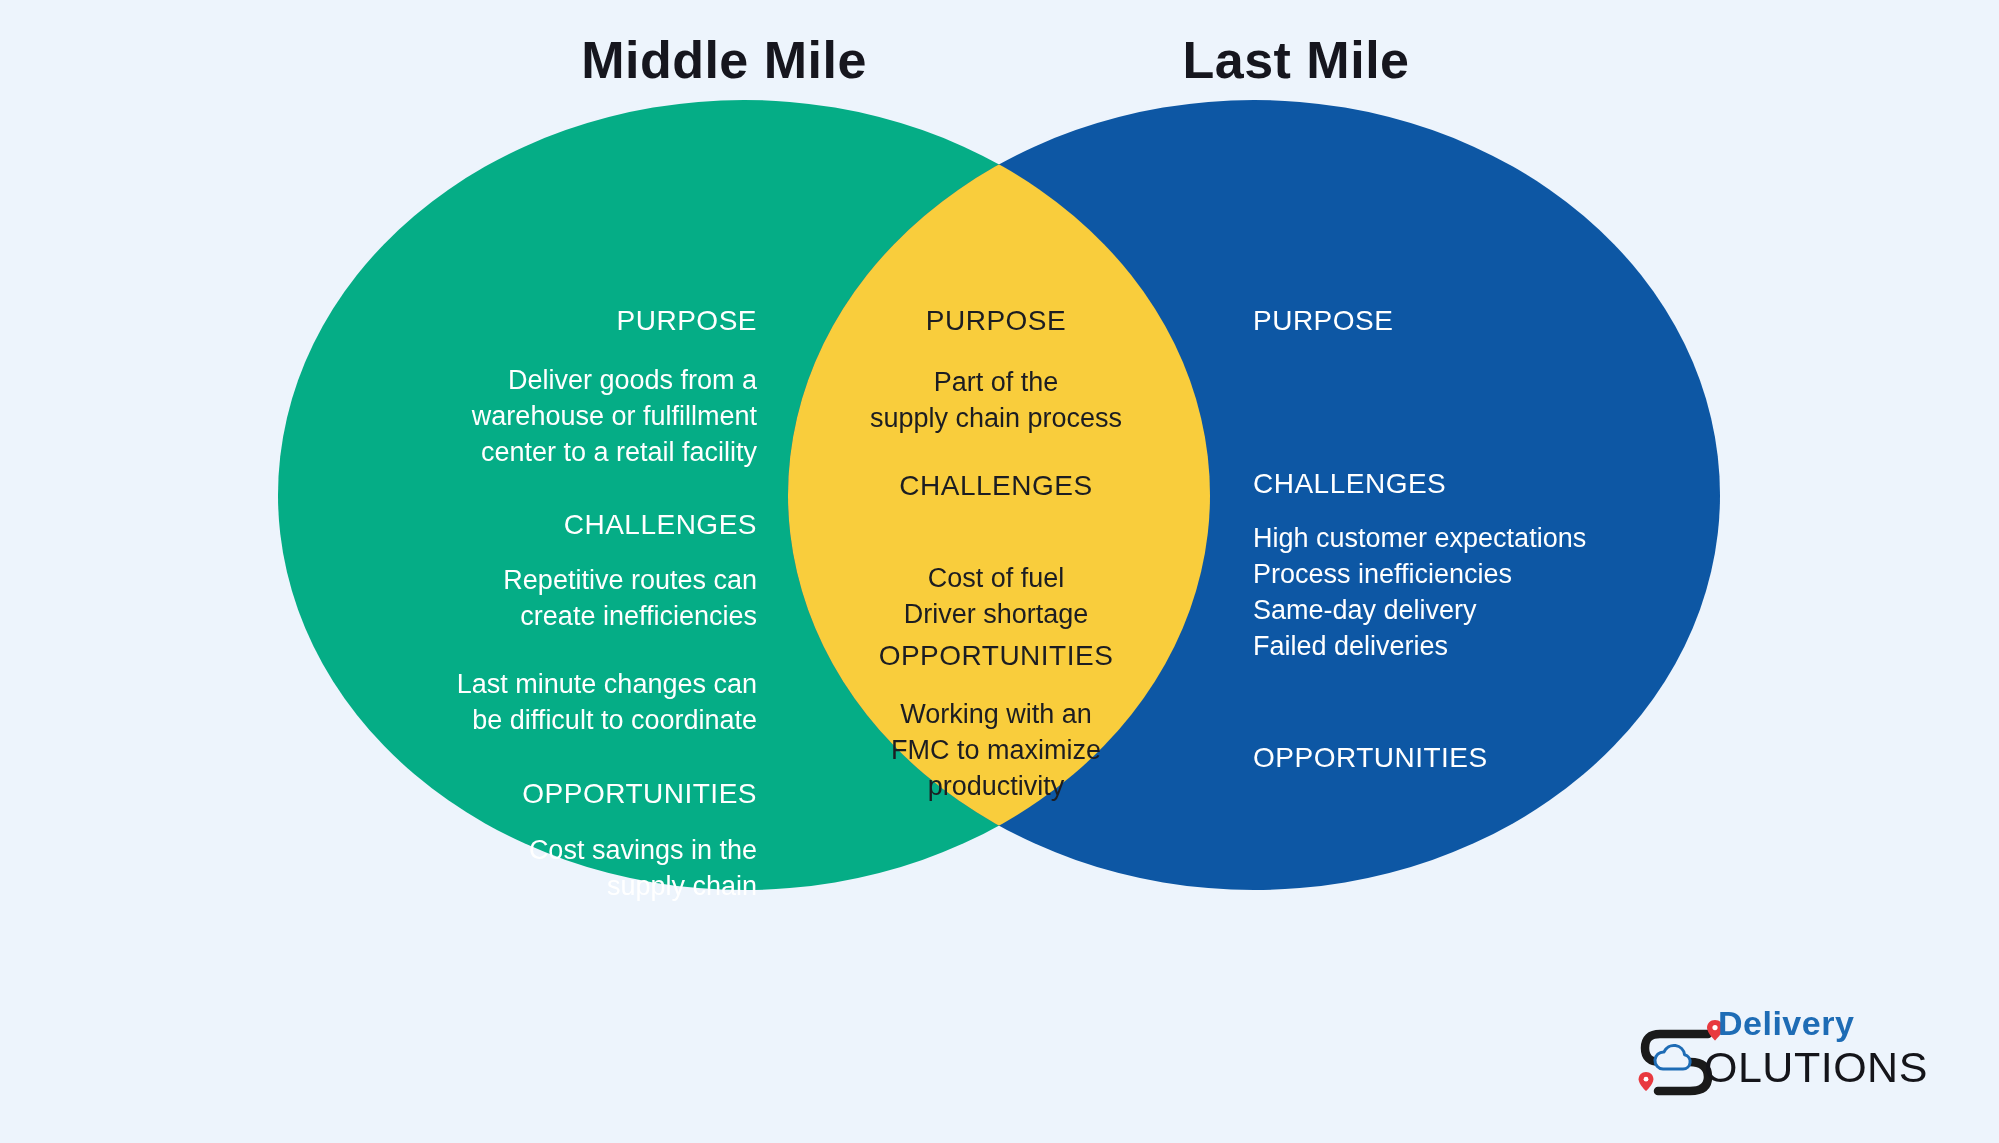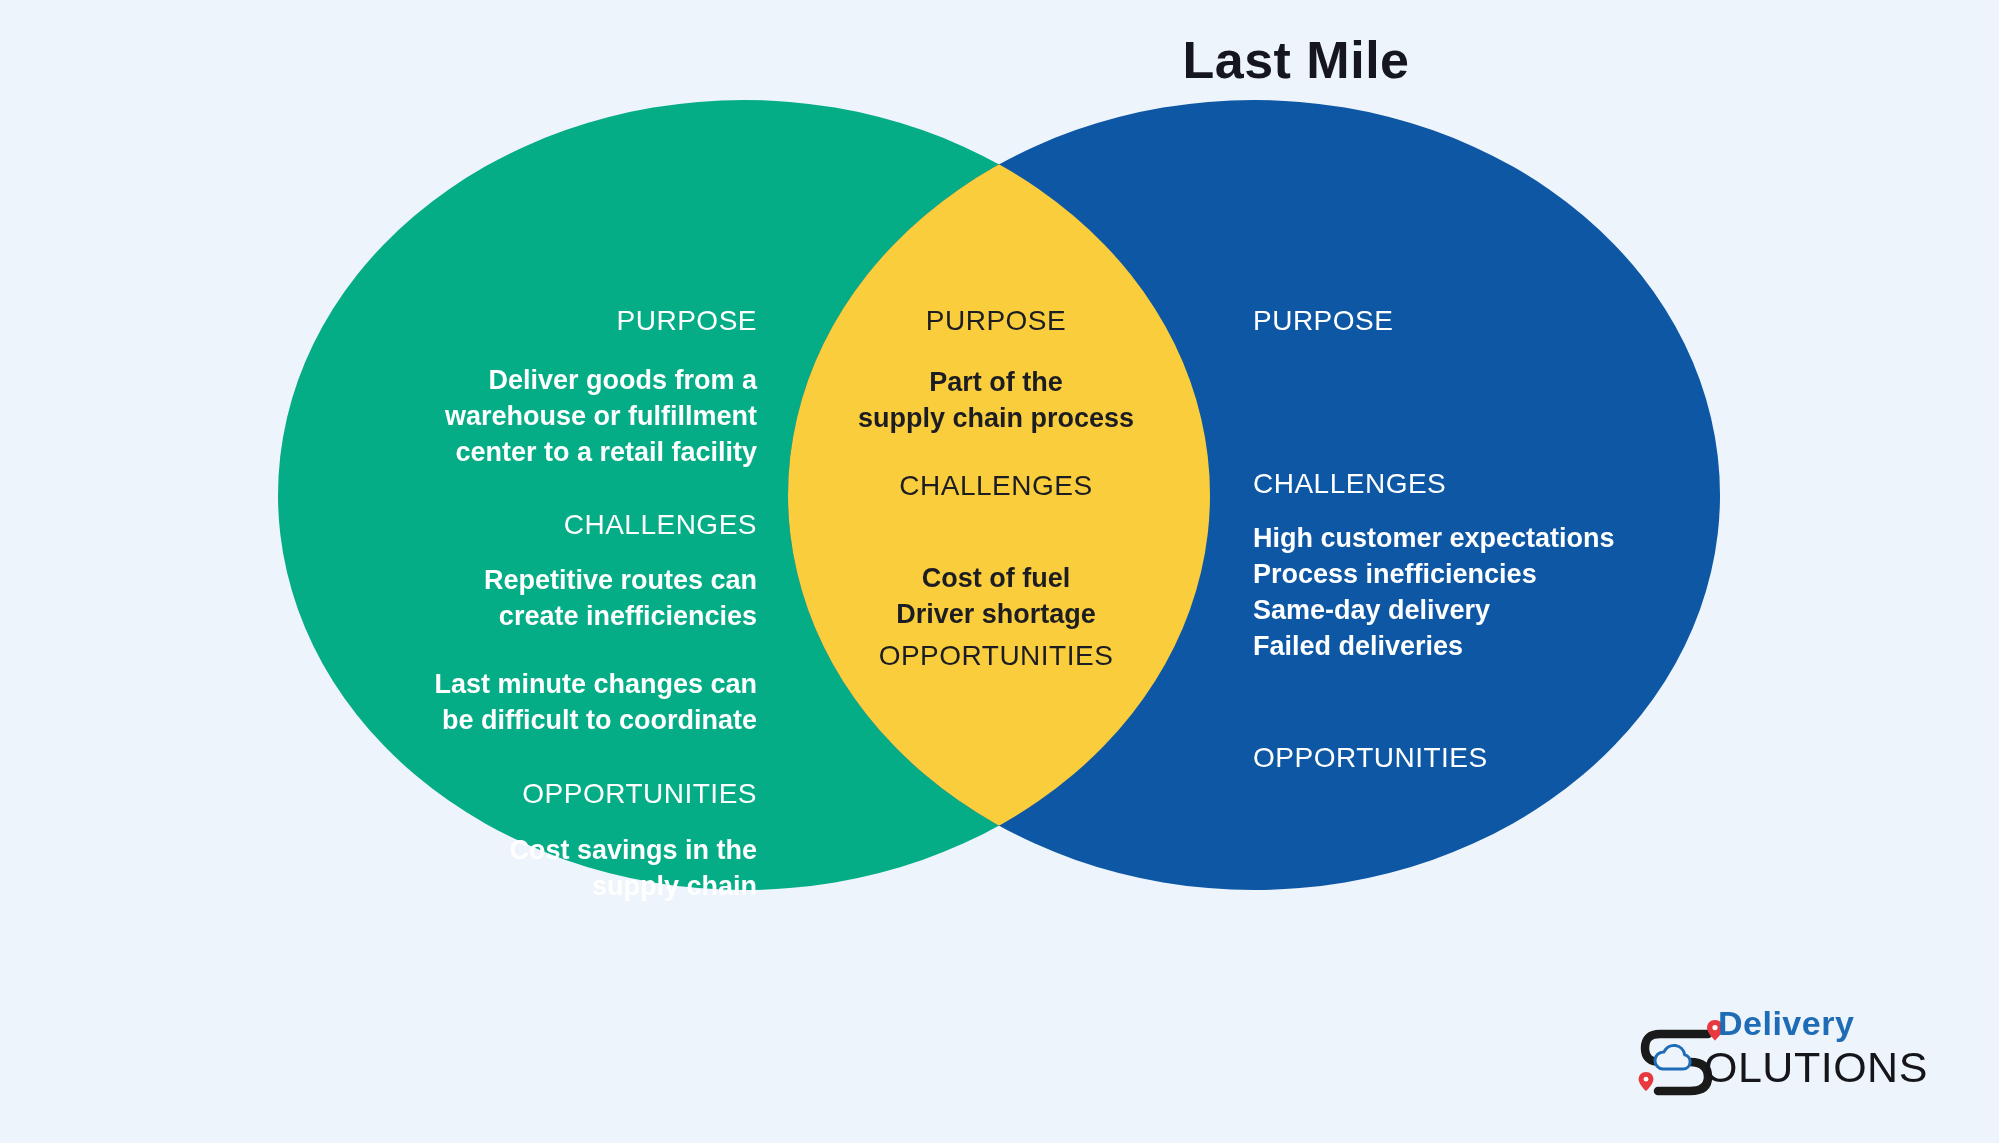--- a/index.html
+++ b/index.html
@@ -6,21 +6,21 @@
   body{font-family:"Liberation Sans",sans-serif;background:#EDF4FC;}
   .canvas{position:relative;width:1999px;height:1143px;background:#EDF4FC;overflow:hidden;}
   .circles{position:absolute;left:0;top:0;}
 
   .title{position:absolute;width:400px;text-align:center;font-size:52px;font-weight:700;
          color:#16161E;line-height:1.1;letter-spacing:0.5px;}
   .title-left{left:524px;top:32px;}
   .title-right{left:1096px;top:32px;}
 
   .heading{position:absolute;font-size:28px;font-weight:400;line-height:1.15;letter-spacing:0.5px;}
-  .body{position:absolute;font-size:27px;font-weight:700;line-height:36px;white-space:pre-line;}
+  .body{position:absolute;font-size:27px;font-weight:400;line-height:36px;white-space:pre-line;}
 
   
   .col-left{color:#FFFFFF;text-align:right;left:300px;width:457px;}
   .lp-h{top:305px;} .lp-b{top:362px;}
   .lc-h{top:509px;} .lc-b1{top:562px;} .lc-b2{top:666px;}
   .lo-h{top:778px;} .lo-b{top:832px;}
 
   
   .col-mid{color:#1C1D22;text-align:center;left:816px;width:360px;}
   .mp-h{top:305px;} .mp-b{top:364px;}
@@ -52,20 +52,21 @@
         <ellipse cx="1254" cy="495" rx="466" ry="395"></ellipse>
       </clipPath>
     </defs>
     <ellipse cx="744" cy="495" rx="466" ry="395" fill="#05AD86"></ellipse>
     <ellipse cx="1254" cy="495" rx="466" ry="395" fill="#0D57A4"></ellipse>
     <g clip-path="url(#clip-blue)">
       <ellipse cx="744" cy="495" rx="466" ry="395" fill="#F9CD3C"></ellipse>
     </g>
   </svg>
 
+  <div class="title title-left">Middle Mile</div>
   <div class="title title-right">Last Mile</div>
 
   <div class="heading col-left lp-h">PURPOSE</div>
   <div class="body col-left lp-b">Deliver goods from a
 warehouse or fulfillment
 center to a retail facility</div>
   <div class="heading col-left lc-h">CHALLENGES</div>
   <div class="body col-left lc-b1">Repetitive routes can
 create inefficiencies</div>
   <div class="body col-left lc-b2">Last minute changes can
@@ -74,20 +75,23 @@
   <div class="body col-left lo-b">Cost savings in the
 supply chain</div>
 
   <div class="heading col-mid mp-h">PURPOSE</div>
   <div class="body col-mid mp-b">Part of the
 supply chain process</div>
   <div class="heading col-mid mc-h">CHALLENGES</div>
   <div class="body col-mid mc-b">Cost of fuel
 Driver shortage</div>
   <div class="heading col-mid mo-h">OPPORTUNITIES</div>
+  <div class="body col-mid mo-b1">Working with an
+FMC to maximize
+productivity</div>
 
   <div class="heading col-right rp-h">PURPOSE</div>
   <div class="heading col-right rc-h">CHALLENGES</div>
   <div class="body col-right rc-b">High customer expectations
 Process inefficiencies
 Same-day delivery
 Failed deliveries</div>
   <div class="heading col-right ro-h">OPPORTUNITIES</div>
 
   <div class="logo">

